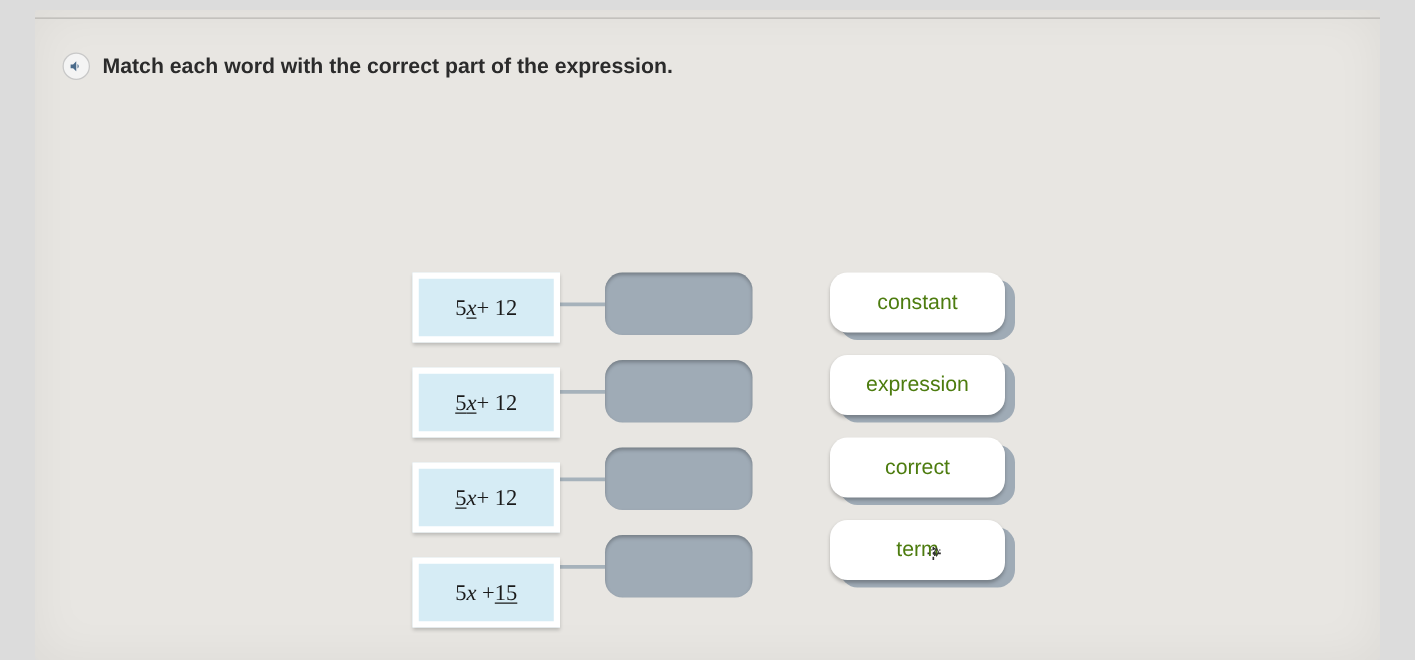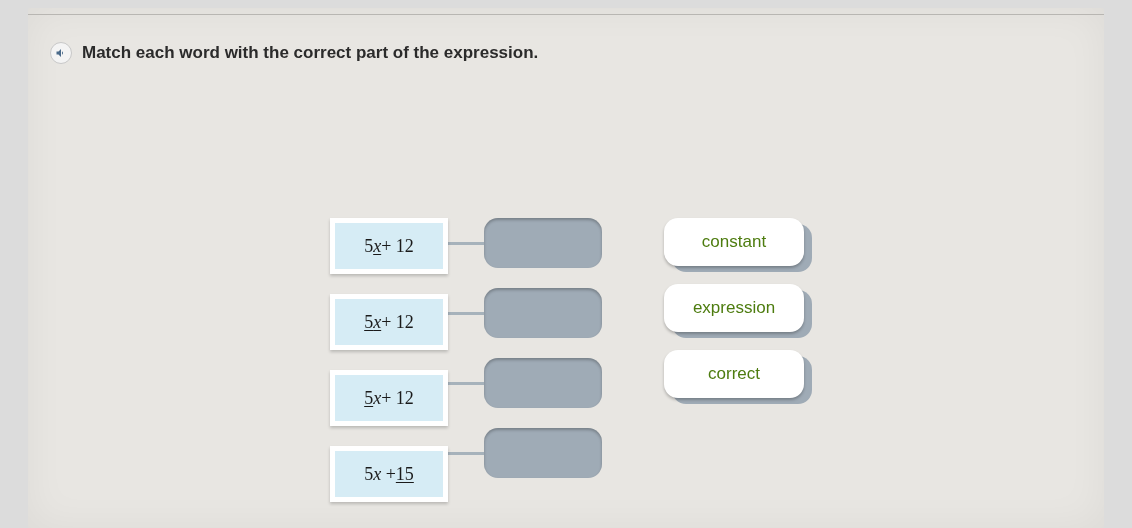--- a/index.html
+++ b/index.html
@@ -187,16 +187,29 @@
         <div class="label-card">
             <span>expression</span>
           </div>
       </div>
       <div class="label-stack">
         <div class="label-shadow"></div>
         <div class="label-card">
             <span>correct</span>
           </div>
       </div>
+      <div class="label-stack">
+        <div class="label-shadow"></div>
+        <div class="label-card">
+          <span>term</span>
+          <div class="cursor" style="left:78px; top:20px;">
+            <svg viewBox="0 0 24 24" fill="none" stroke="#333" stroke-width="2">
+                <path d="M8 4v3M8 17v3M4 8H1M17 8h3M12 4l-4 8 4 8 4-8z" transform="scale(0.6) translate(6,2)"></path>
+                <path d="M7 2v4M7 14v4M2 10H-2M16 10h-4" stroke="#333"></path>
+                <circle cx="8" cy="10" r="1" fill="#333"></circle>
+              </svg>
+          </div>
+        </div>
+      </div>
     </div>
 
   </div>
 </div>
 
 </body></html>

